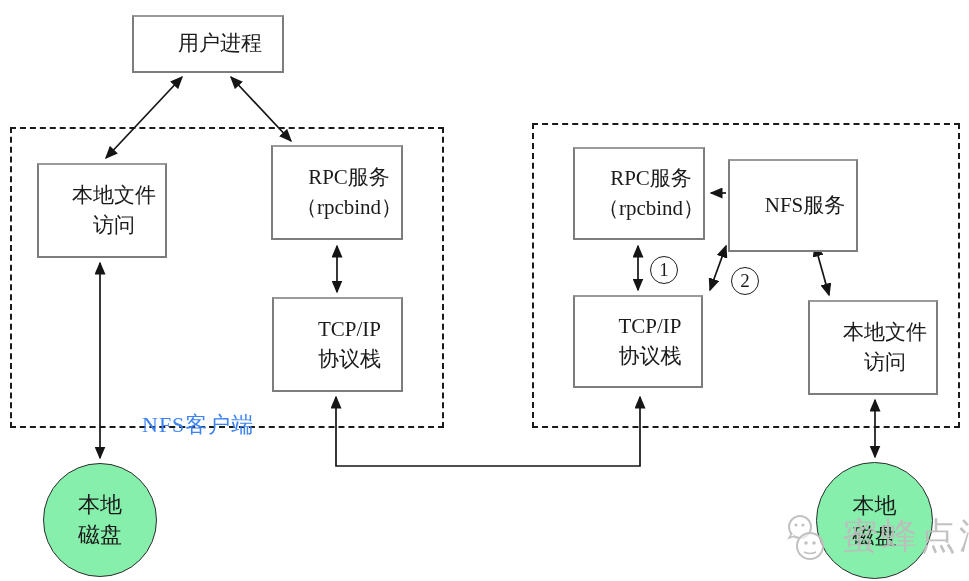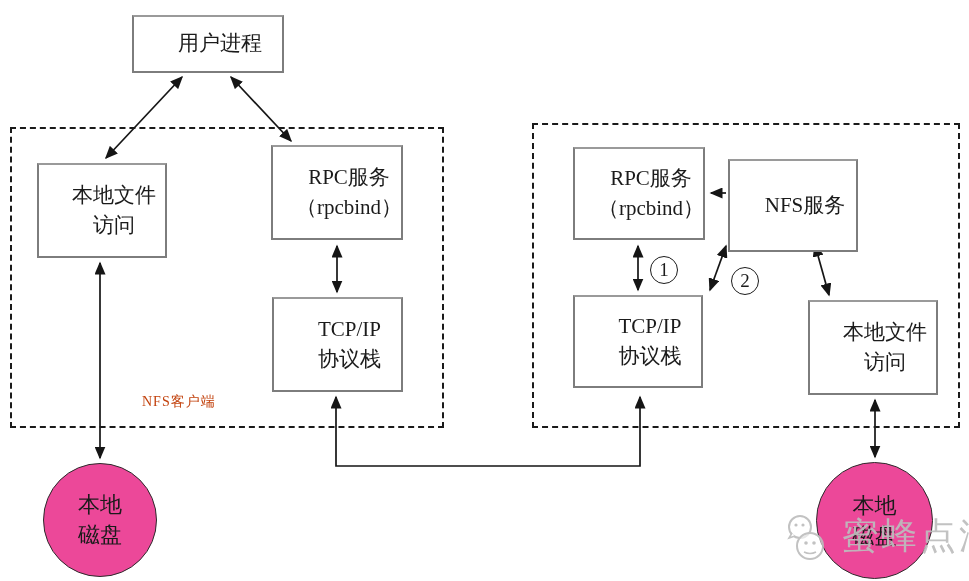--- a/index.html
+++ b/index.html
@@ -36,32 +36,33 @@
   }
   .group {
     position: absolute;
     box-sizing: border-box;
     border: 2px dashed #1a1a1a;
     background: transparent;
     z-index: 1;
   }
   .group-label {
     position: absolute;
-    font-size: 14px;
+    font-size: 22px;
     letter-spacing: 1px;
-    color: #c2410c;
+    color: #3b82f6;
     z-index: 4;
     white-space: nowrap;
+    margin-top: 17px;
   }
   .disk {
     position: absolute;
     box-sizing: border-box;
     border: 1.5px solid #2c2c2c;
     border-radius: 50%;
-    background: #ec4899;
+    background: #86efac;
     display: flex;
     flex-direction: column;
     align-items: center;
     justify-content: center;
     text-align: center;
     font-size: 22px;
     line-height: 1.35;
     z-index: 3;
   }
   .step-marker {

